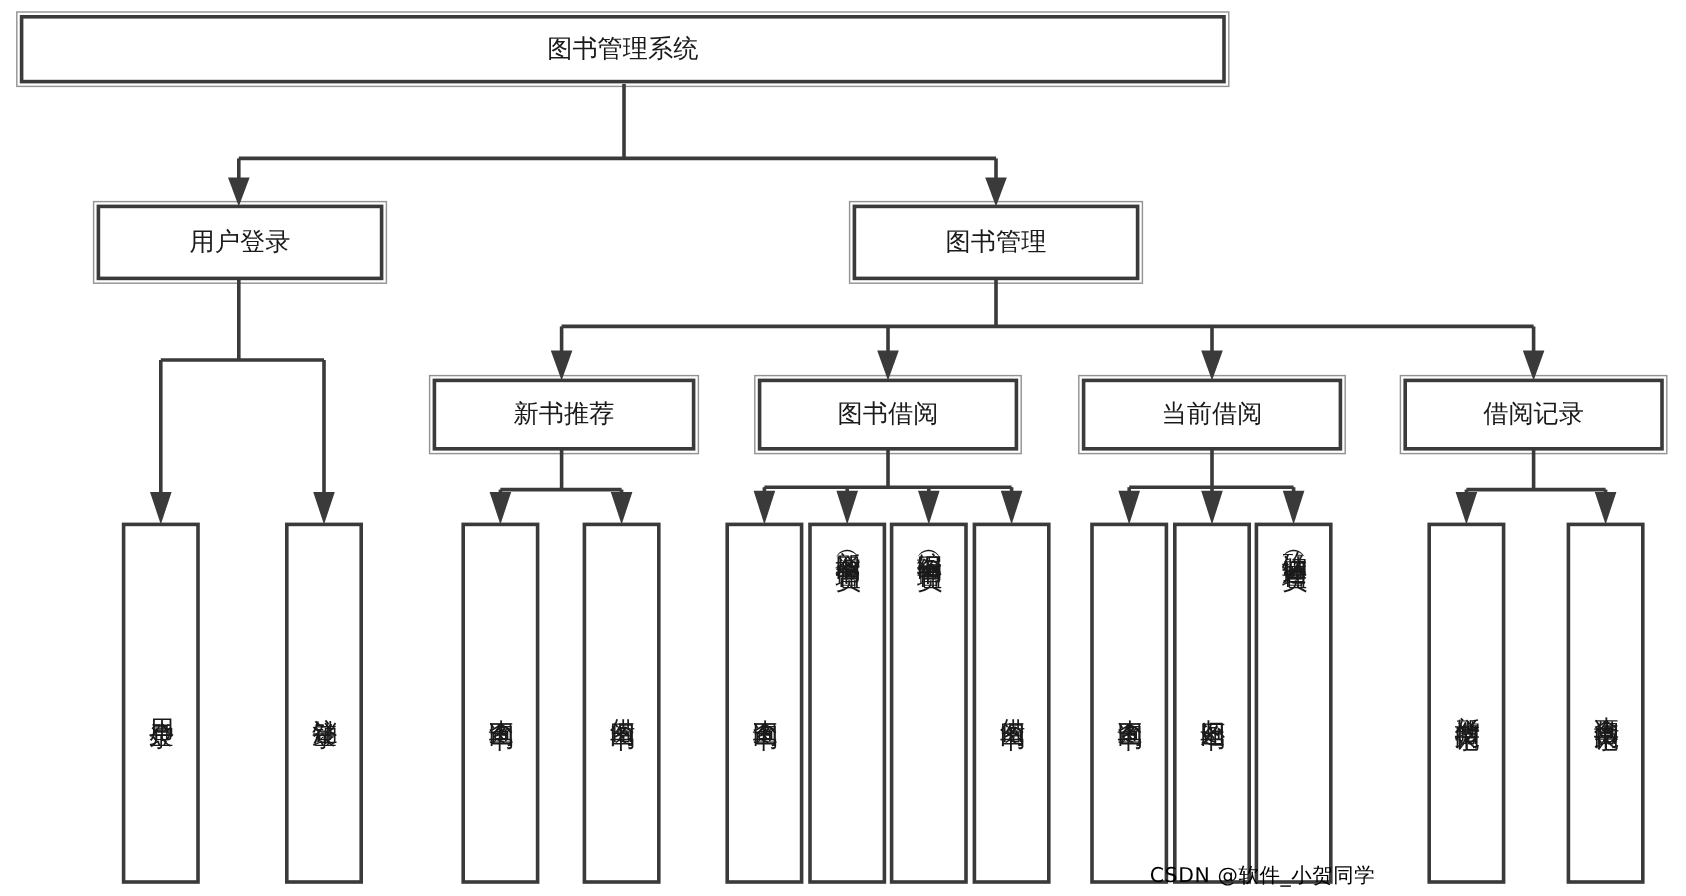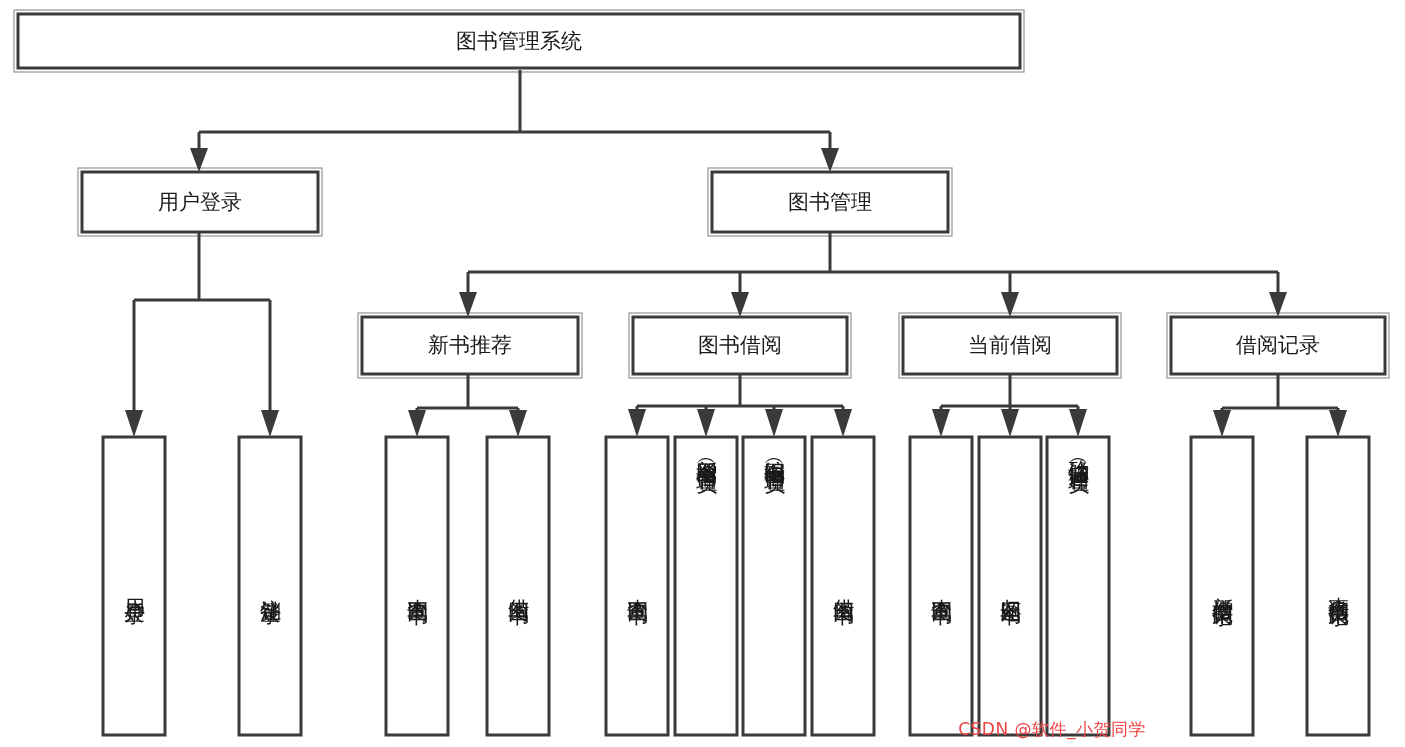--- a/index.html
+++ b/index.html
@@ -74,21 +74,21 @@
     letter-spacing: 2px;
     text-align: center;
     white-space: nowrap;
   }
   .watermark {
     position: absolute;
     right: 10px;
     bottom: 6px;
     font-family: "DejaVu Sans", "Liberation Sans", sans-serif;
     font-size: 17px;
-    color: #ef4444;
+    color: #000000;
     letter-spacing: 0.5px;
     white-space: nowrap;
     margin-left: 44px;
   }
 </style>
 </head>
 <body>
 
 <div id="diagram-root">
 

